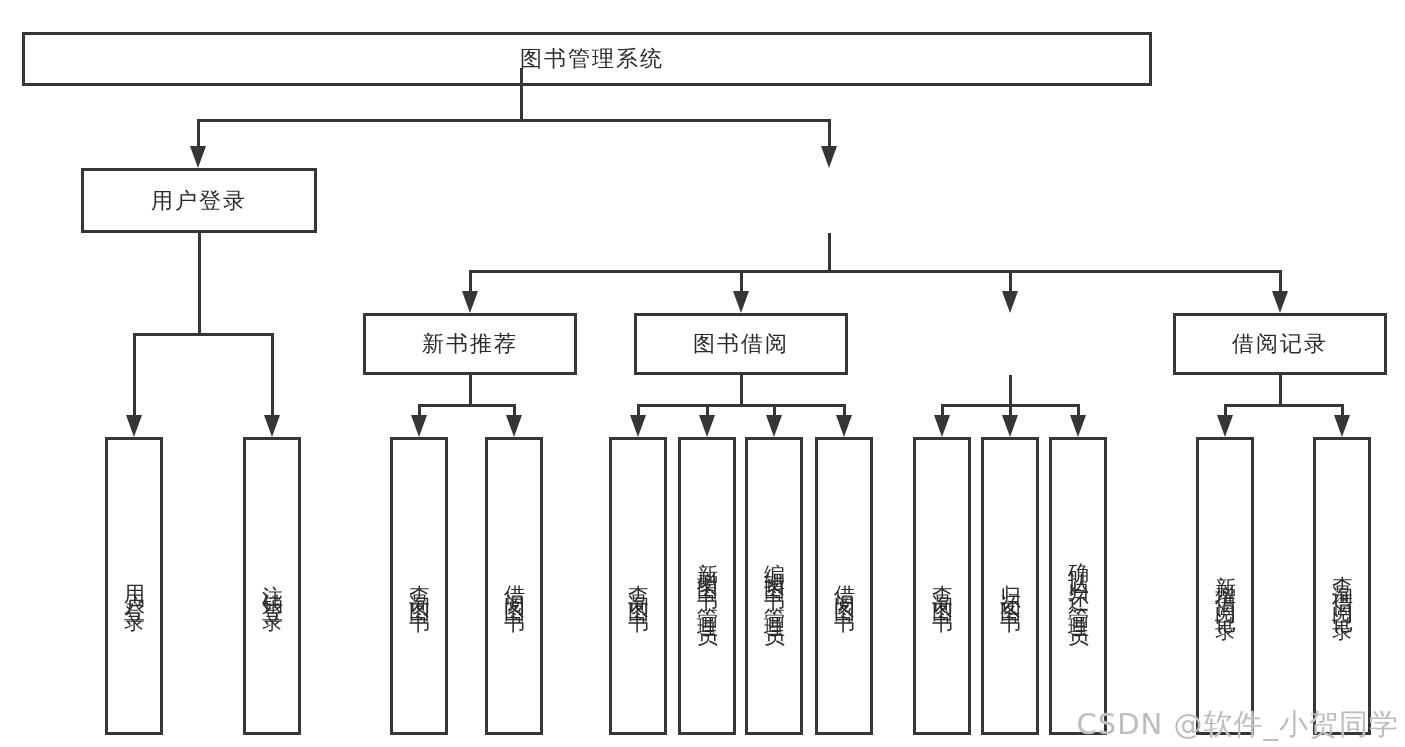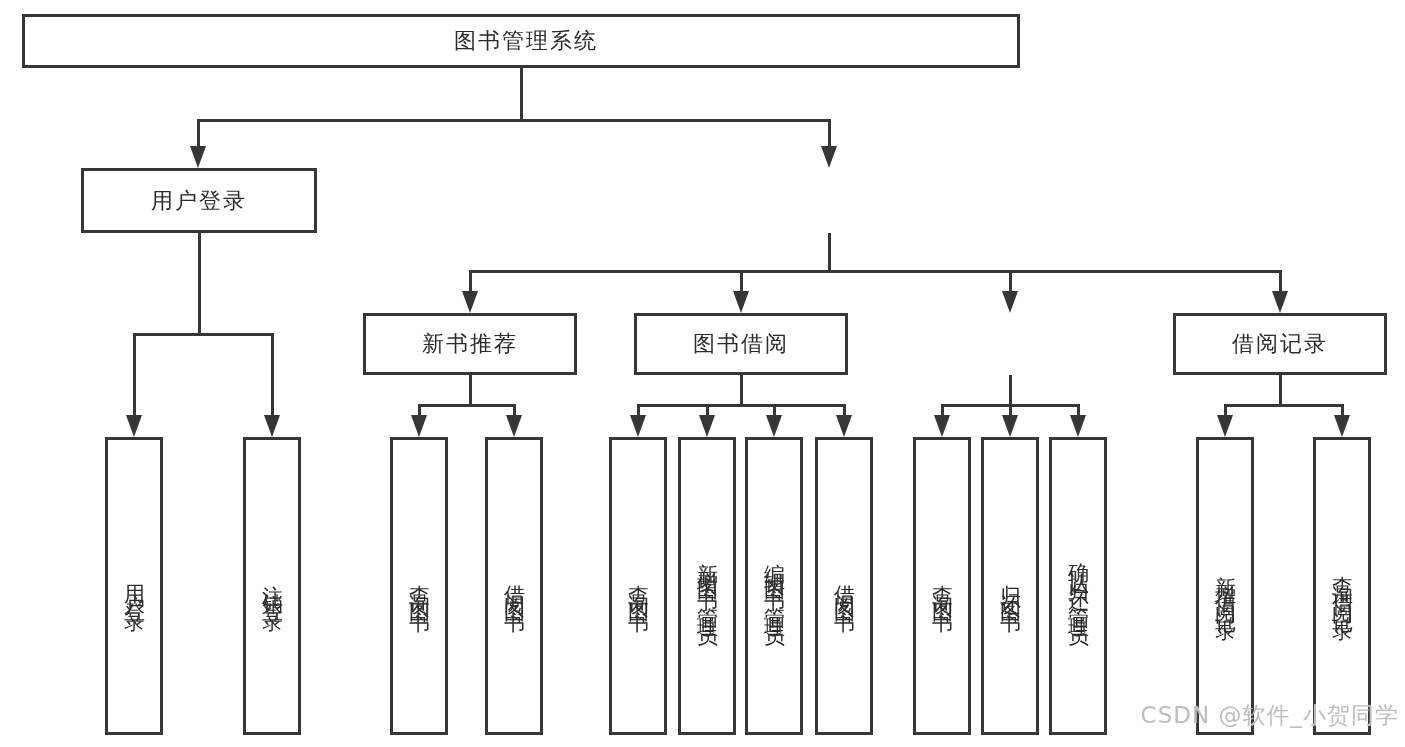--- a/index.html
+++ b/index.html
@@ -25,32 +25,32 @@
     font-size:21px;line-height:1;letter-spacing:9px;
   }
   .hline{position:absolute;height:3px;background:var(--line);}
   .vline{position:absolute;width:3px;background:var(--line);}
   .arrow{
     position:absolute;width:0;height:0;
     border-left:8px solid transparent;border-right:8px solid transparent;
     border-top:22px solid var(--line);
   }
   .watermark{
-    position:absolute;right:6px;bottom:16px;
-    font-size:23px;color:var(--watermark);
+    position:absolute;right:6px;bottom:2px;
+    font-size:29px;color:var(--watermark);
     text-shadow:0 0 1px #ffffff;
     letter-spacing:1px;white-space:nowrap;
   }
 </style>
 </head>
 <body>
 
 <div class="canvas">
 
-  <div class="box hbox" style="left:22px;top:14px;width:998px;height:54px;padding-left:10px;">
+  <div class="box hbox" style="left:22px;top:32px;width:1130px;height:54px;padding-left:10px;">
     <span>图书管理系统</span>
   </div>
 
   <div class="vline" style="left:520px;top:68px;height:54px;"></div>
   <div class="hline" style="left:197px;top:119px;width:634px;"></div>
   <div class="vline" style="left:197px;top:119px;height:32px;"></div>
   <div class="arrow" style="left:190px;top:146px;"></div>
   <div class="vline" style="left:828px;top:119px;height:32px;"></div>
   <div class="arrow" style="left:821px;top:146px;"></div>
 

